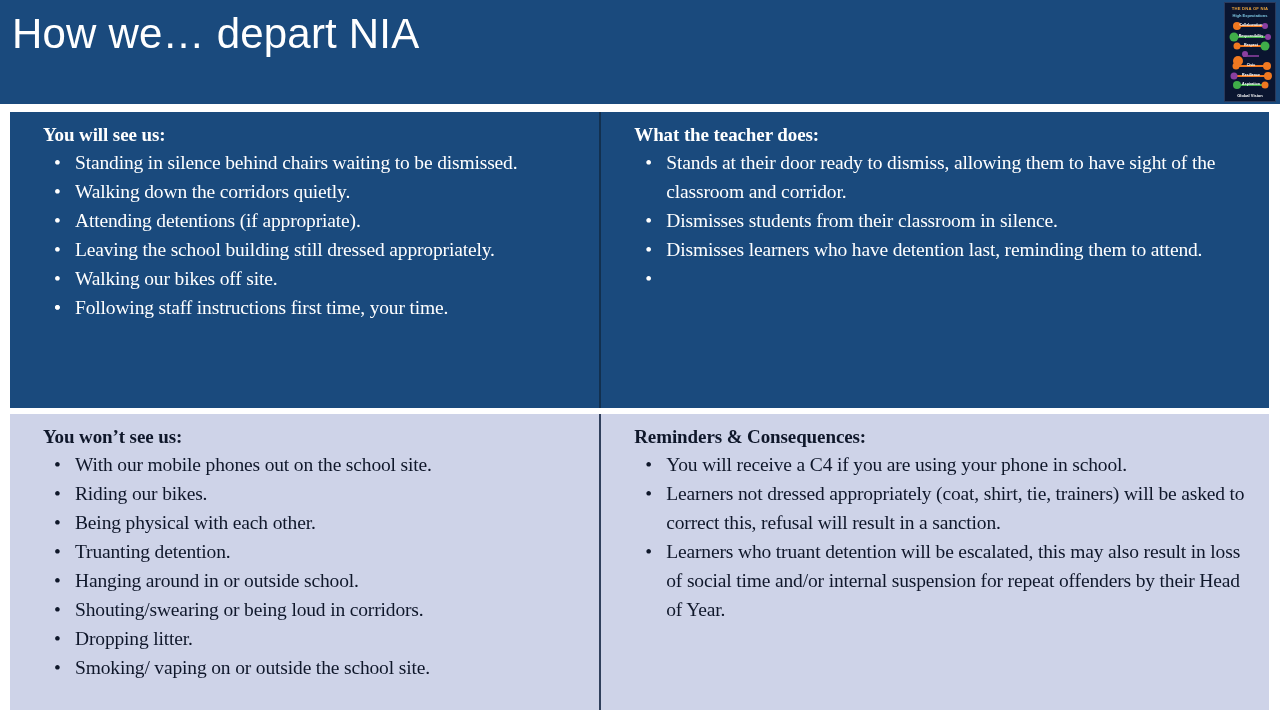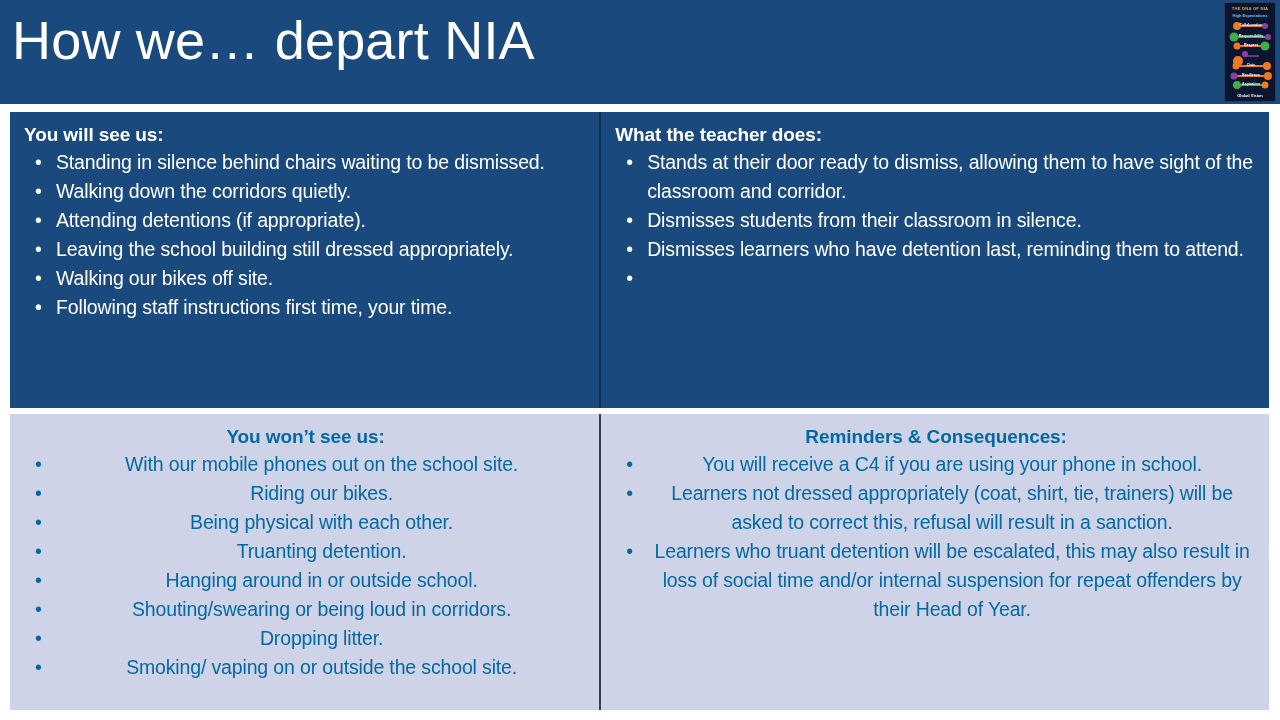--- a/index.html
+++ b/index.html
@@ -27,21 +27,21 @@
     left: 0;
     top: 0;
     width: 1280px;
     height: 104px;
     background: #1a4a7d;
   }
   .slide-title {
     position: absolute;
     left: 12px;
     top: 12px;
-    font-size: 54px;
+    font-size: 42px;
     font-weight: 300;
     color: #ffffff;
     letter-spacing: 0.2px;
     line-height: 1.05;
     white-space: nowrap;
   }
 
   
   .logo {
     position: absolute;
@@ -124,34 +124,34 @@
     height: 296px;
   }
   .row-bottom {
     top: 302px;
     height: 296px;
   }
 
   .cell {
     position: relative;
     box-sizing: border-box;
-    padding: 10px 12px 8px 5px;
+    padding: 10px 12px 8px 24px;
     overflow: hidden;
+    font-family: Liberation Serif, serif;
   }
   .cell-left  { width: 630px; }
   .cell-right { width: 712px; }
 
   .row-top .cell {
     background: #1a4a7d;
     color: #ffffff;
   }
   .row-bottom .cell {
     background: #ced3e8;
-    color: #0369a1;
-    text-align: center;
+    color: #0f172a;
   }
 
   
   .row .cell-left {
     border-right: 2px solid #12304f;
   }
   .row-bottom .cell-left {
     border-right: 2px solid #30405c;
   }
 

